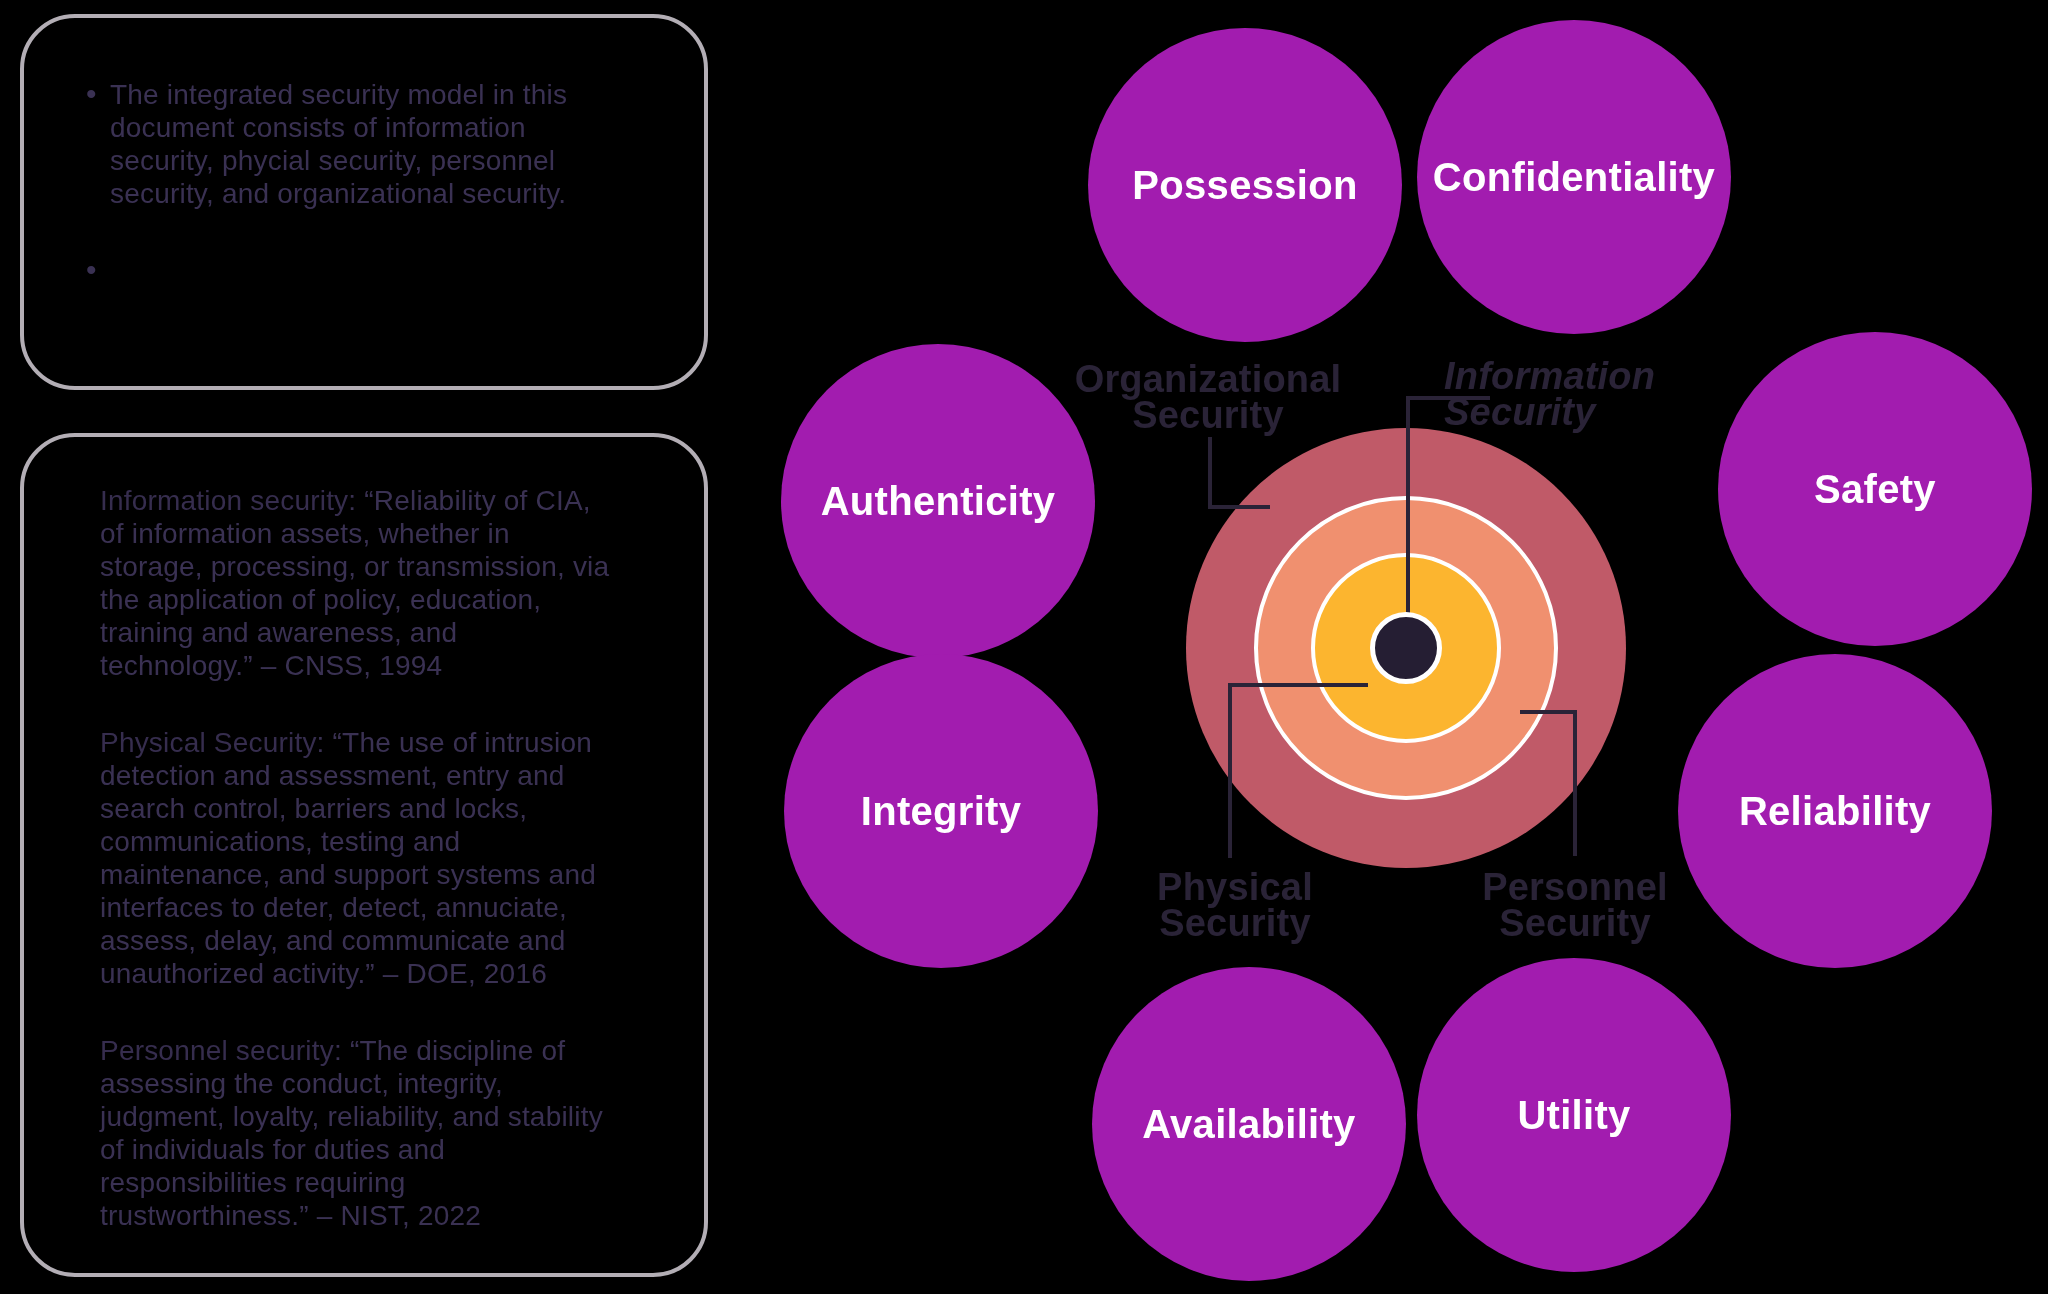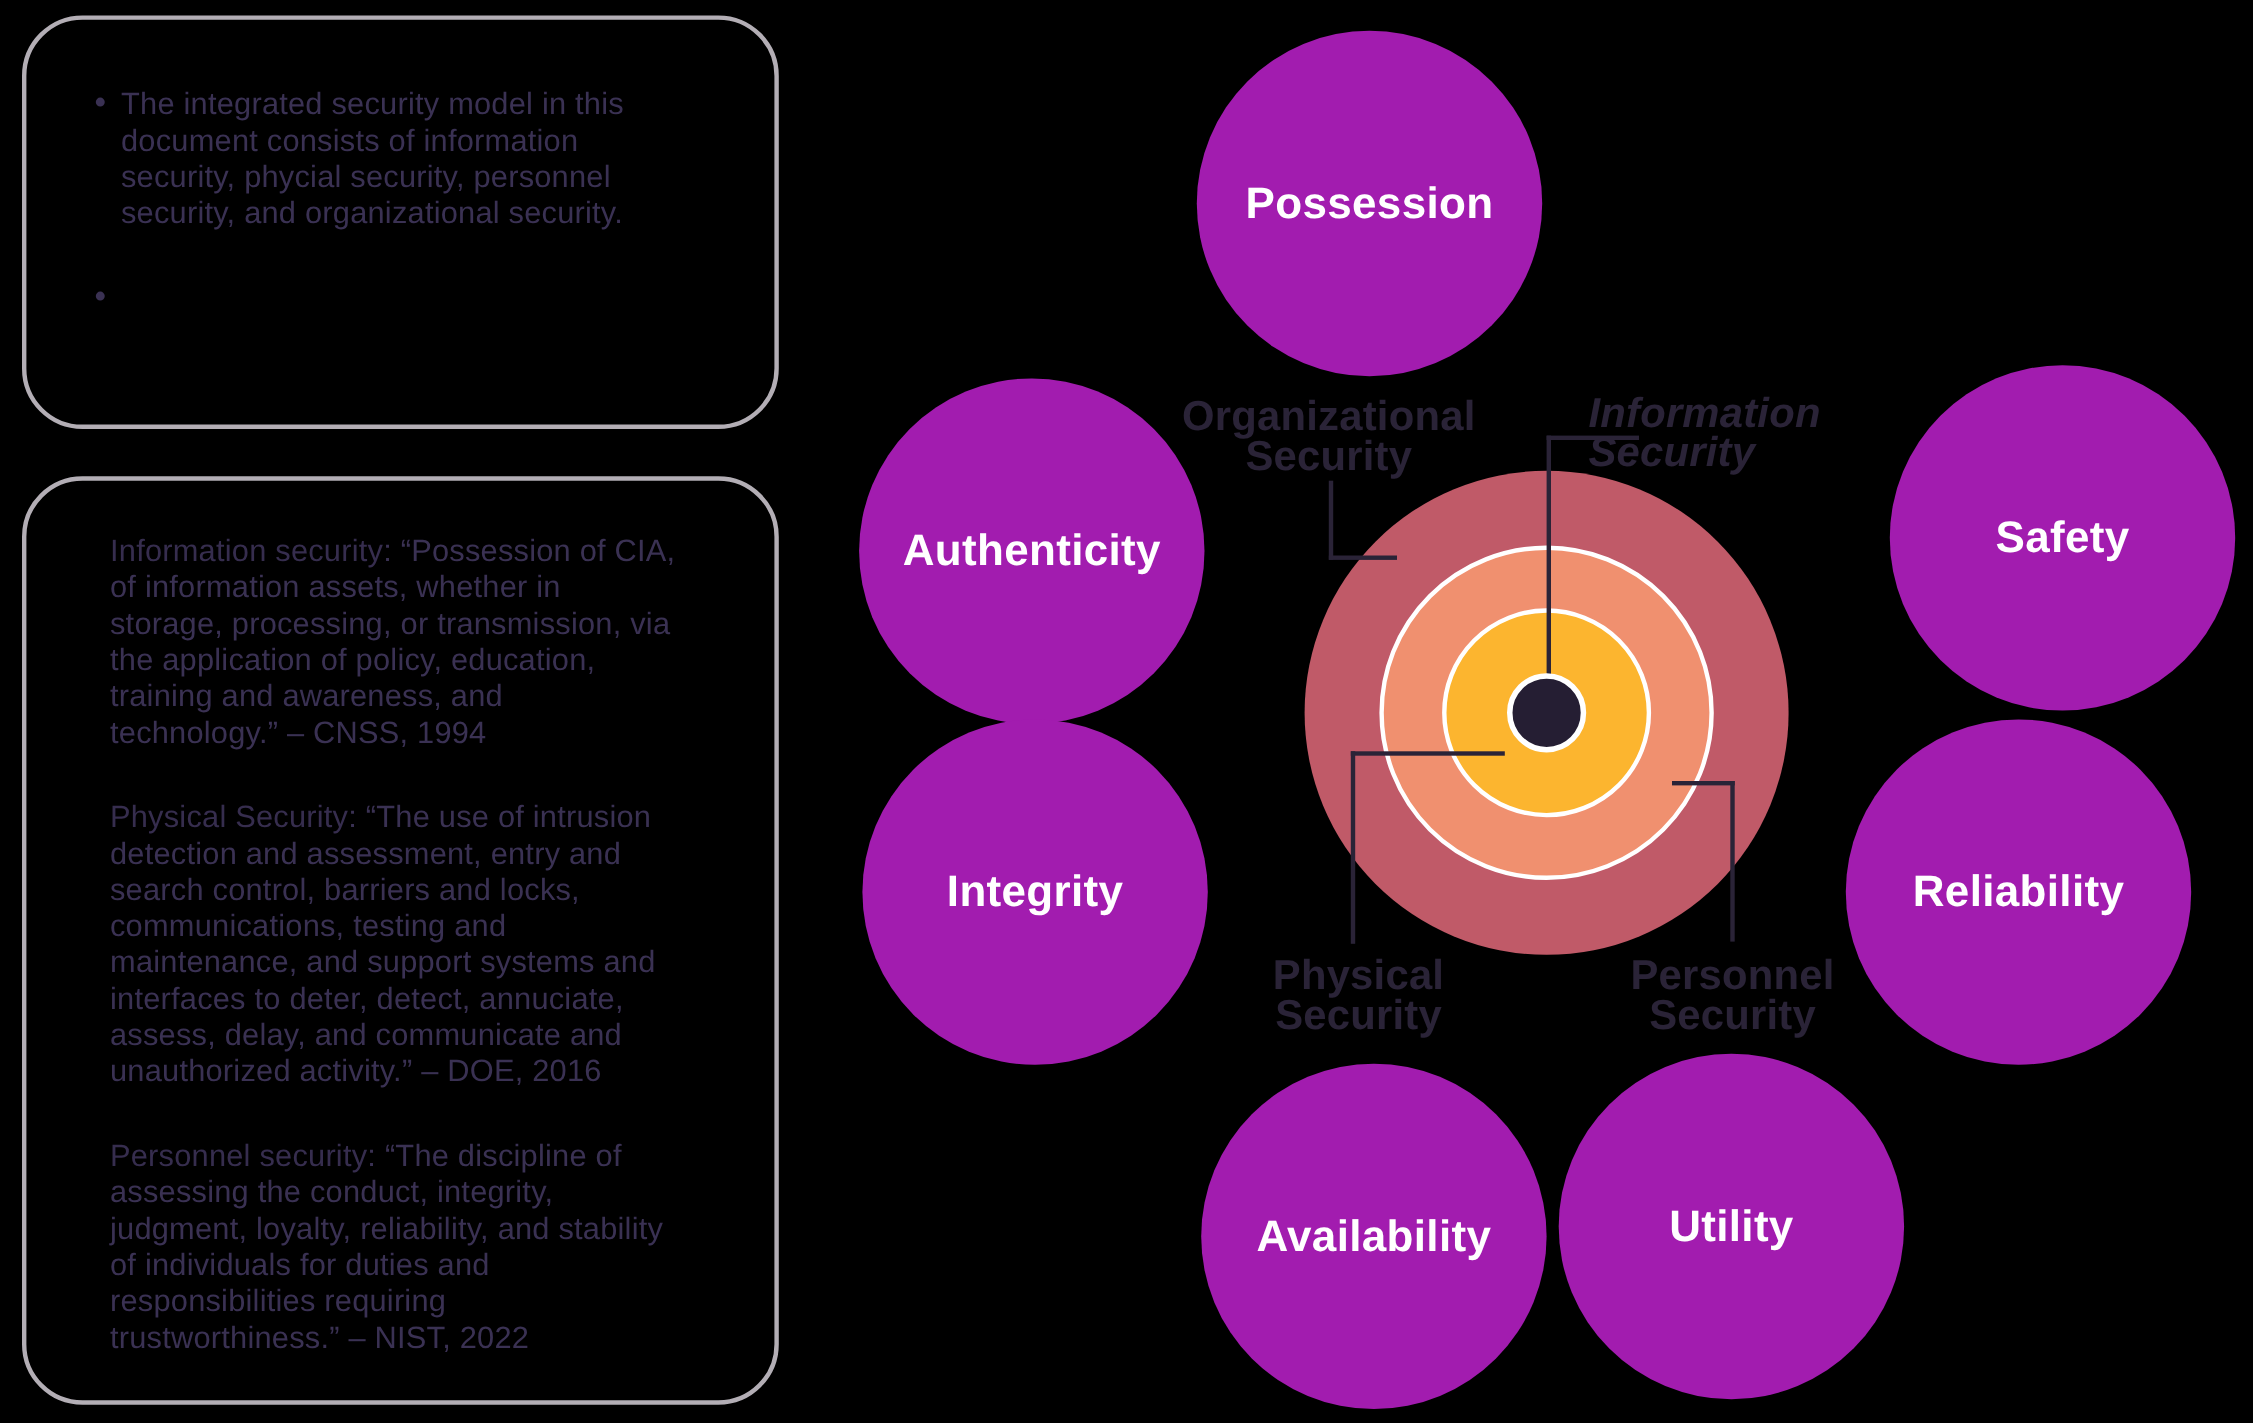--- a/index.html
+++ b/index.html
@@ -84,21 +84,21 @@
       </div>
     </div>
     <div class="bullet-row">
       <span class="bullet-marker">•</span>
     </div>
   </div>
 
   <div class="panel" id="definitions-panel">
     <div class="para">
       <div class="textline">
-        <b>Information security</b><span>: “Possession of CIA,</span>
+        <b>Information security</b><span>: “Reliability of CIA,</span>
       </div>
       <div class="textline">of information assets, whether in</div>
       <div class="textline">storage, processing, or transmission, via</div>
       <div class="textline">the application of policy, education,</div>
       <div class="textline">training and awareness, and</div>
       <div class="textline">technology.” – CNSS, 1994</div>
     </div>
     <div class="para">
       <div class="textline">
         <b>Physical Security</b><span>: “The use of intrusion</span>
@@ -118,20 +118,23 @@
       <div class="textline">assessing the conduct, integrity,</div>
       <div class="textline">judgment, loyalty, reliability, and stability</div>
       <div class="textline">of individuals for duties and</div>
       <div class="textline">responsibilities requiring</div>
       <div class="textline">trustworthiness.” – NIST, 2022</div>
     </div>
   </div>
 
   <div class="hex-circle" id="circle-possession">
     <span class="hex-label">Possession</span>
+  </div>
+  <div class="hex-circle" id="circle-confidentiality">
+    <span class="hex-label">Confidentiality</span>
   </div>
   <div class="hex-circle" id="circle-authenticity">
     <span class="hex-label">Authenticity</span>
   </div>
   <div class="hex-circle" id="circle-safety">
     <span class="hex-label">Safety</span>
   </div>
   <div class="hex-circle" id="circle-integrity">
     <span class="hex-label">Integrity</span>
   </div>

